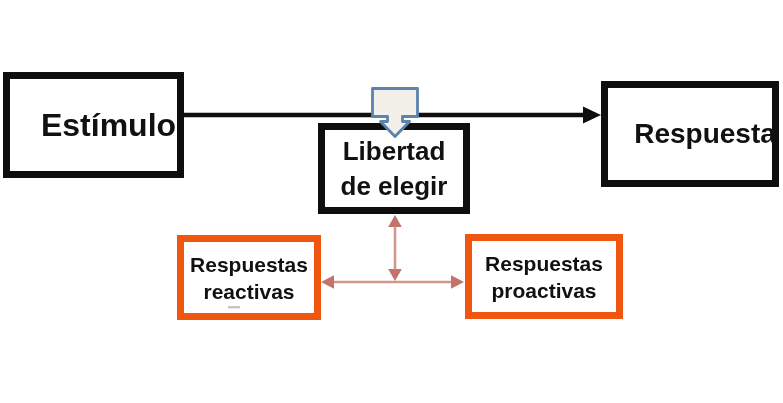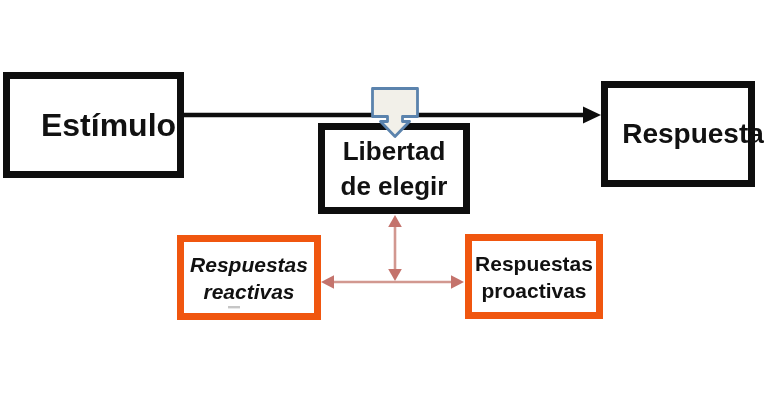--- a/index.html
+++ b/index.html
@@ -38,37 +38,36 @@
     padding-left: 30px;
   }
   .black-node { border: 7px solid #0e0e0e; }
   .orange-node { border: 7px solid #f0560f; }
 
   .node-estimulo {
     left: 3px; top: 72px; width: 181px; height: 106px;
     font-size: 32px;
   }
   .node-respuesta {
-    left: 601px; top: 81px; width: 154px; height: 106px;
+    left: 601px; top: 81px; width: 178px; height: 106px;
     font-size: 28px;
   }
   .node-libertad {
     left: 318px; top: 123px; width: 152px; height: 91px;
     font-size: 26px; line-height: 35px;
     padding: 0 4px;
     text-align: center;
   }
   .node-reactivas {
     left: 177px; top: 235px; width: 144px; height: 85px;
     font-size: 21px; line-height: 27px;
     padding: 0 6px;
-    font-style: italic;
   }
   .node-proactivas {
-    left: 465px; top: 234px; width: 138px; height: 85px;
+    left: 465px; top: 234px; width: 158px; height: 85px;
     font-size: 21px; line-height: 27px;
     padding: 0 6px;
   }
   .node-label { display: inline-block; }
 </style>
 </head>
 <body>
 
 <div class="stage">
 

